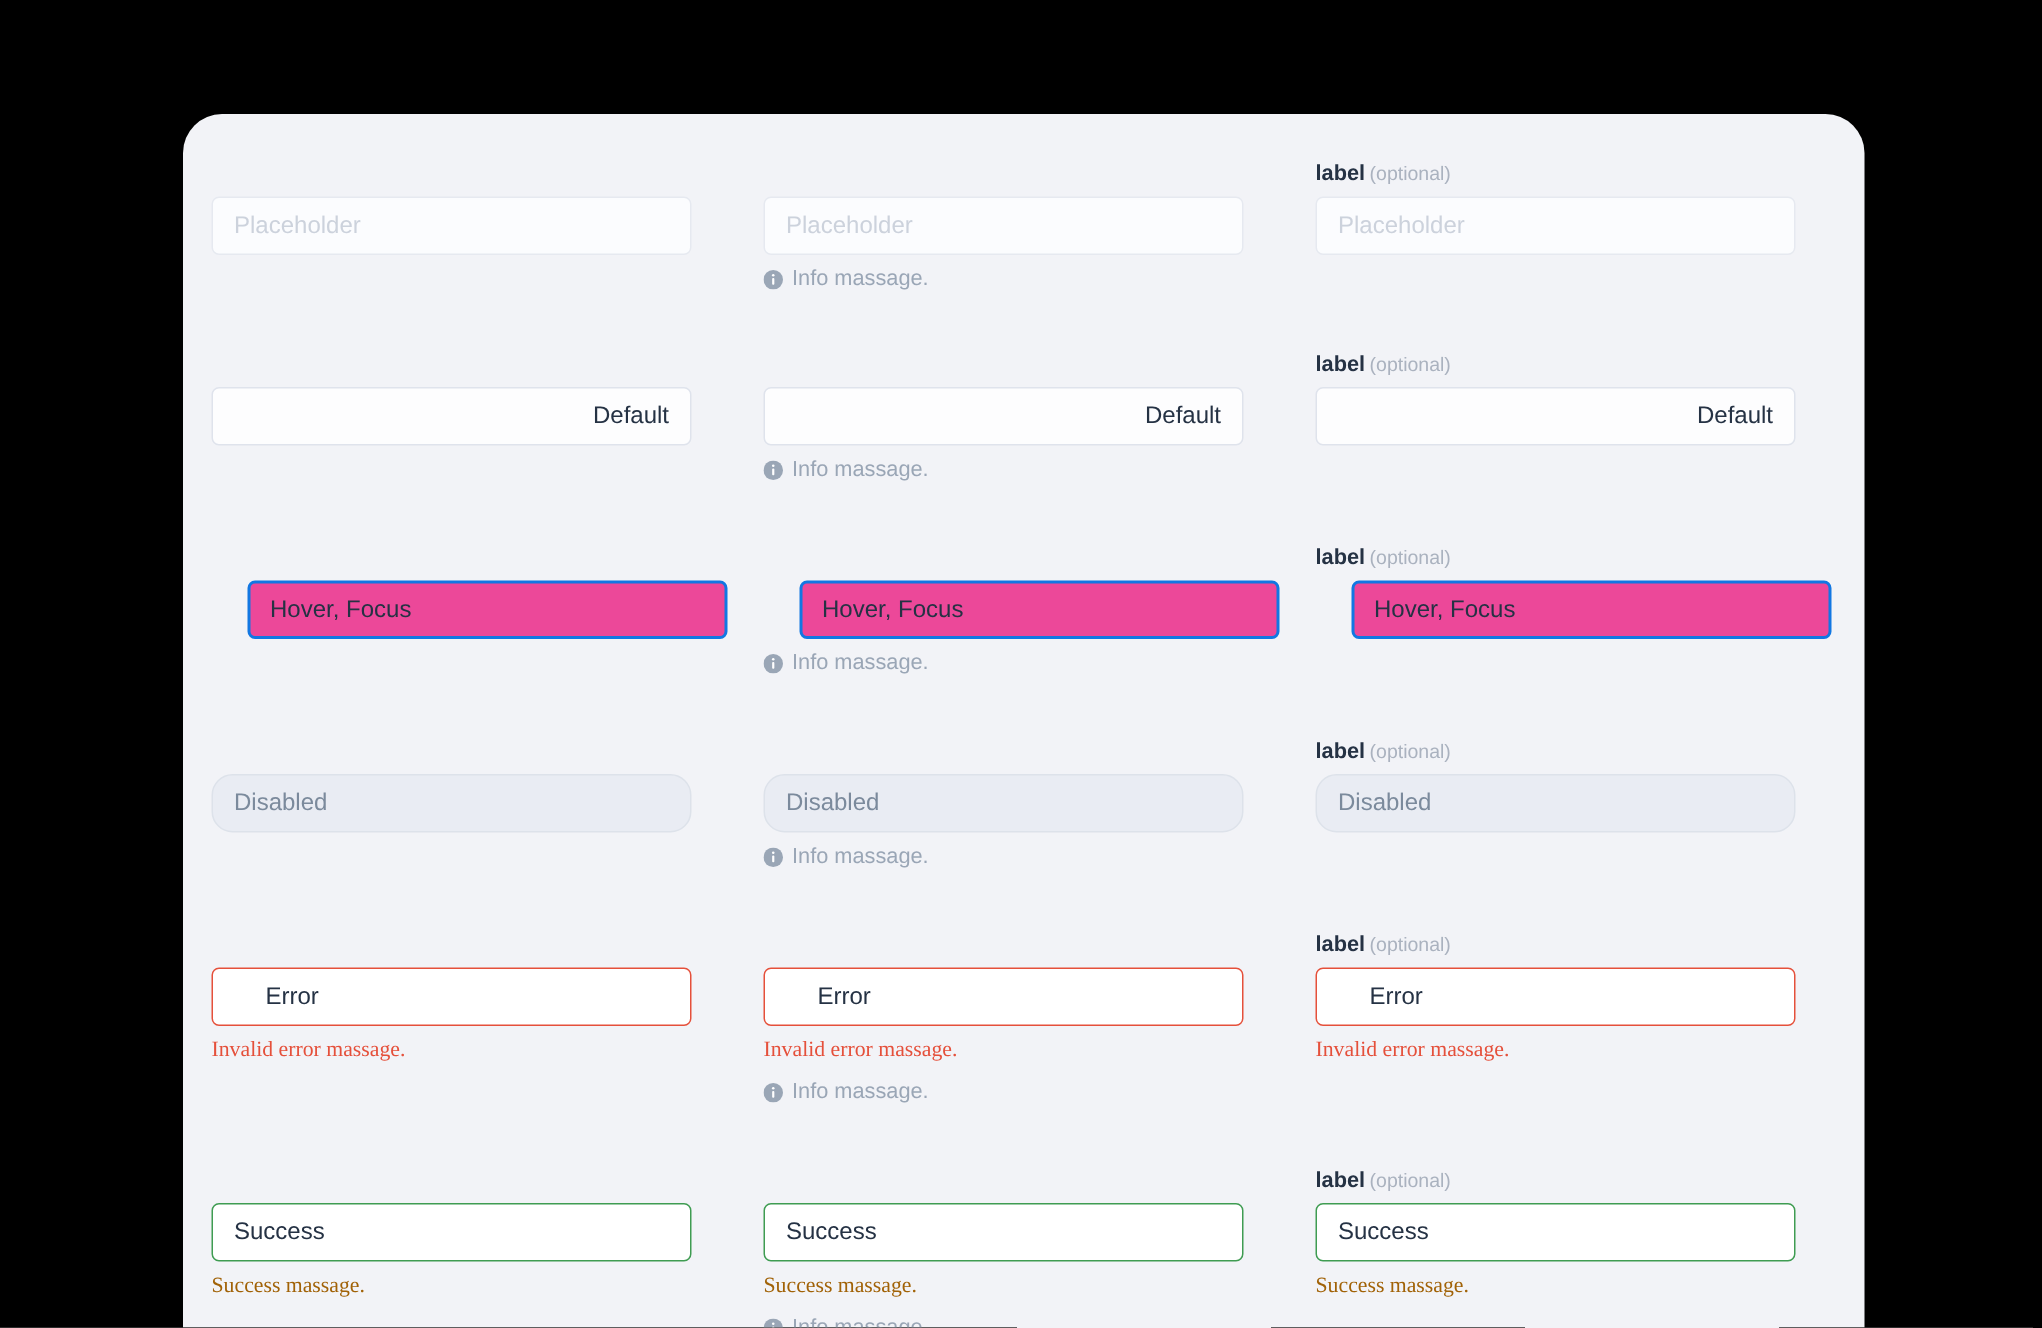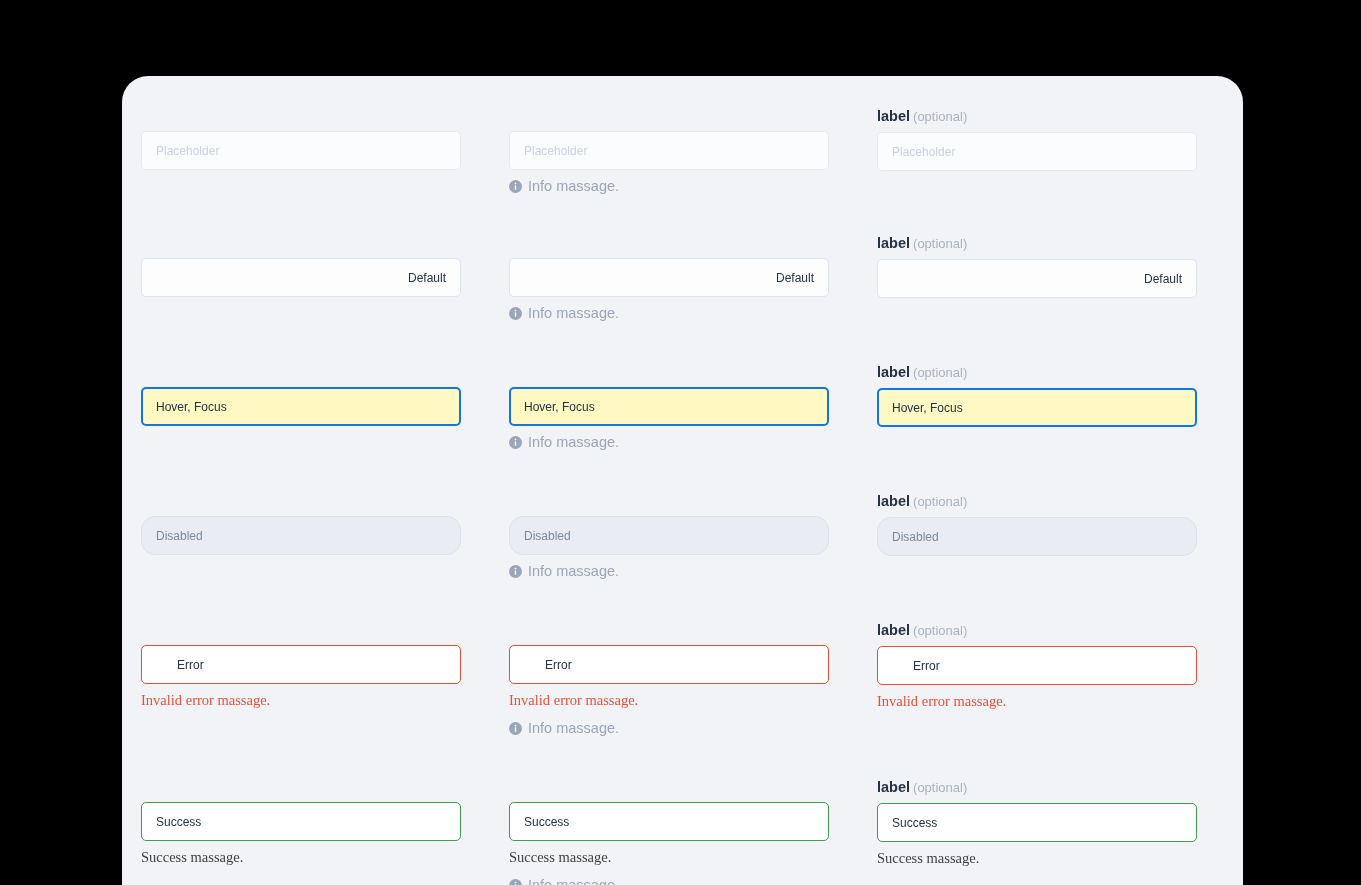--- a/index.html
+++ b/index.html
@@ -90,44 +90,45 @@
   }
 
   
   .input {
     display: block;
     width: 320px;
     height: 39px;
     line-height: 37px;
     padding: 0 14px;
     border-radius: 5px;
-    font-size: 12px;
+    font-size: 16px;
     font-family: "Liberation Sans", sans-serif;
     background: #fcfdfe;
     border: 1px solid #e2e6ee;
     color: #253244;
     outline: none;
   }
   .input::placeholder { color: #ccd2dc; }
 
   .input.is-placeholder {
     background: #fbfcfe;
     border-color: #e6e9f0;
     color: #ccd2dc;
   }
   .input.is-default {
     background: #fdfdfe;
     border-color: #dfe3ec;
     text-align: right;
   }
   .input.is-focus {
     border: 2px solid #1277e2;
-    background: #fef9c3;
+    background: #ec4899;
     line-height: 35px;
     padding: 0 13px;
+    margin-left: 24px;
   }
   .input.is-disabled {
     background: #e9ecf3;
     border-color: #dde2ea;
     color: #7b8a9c;
     cursor: not-allowed;
     border-radius: 14px;
   }
   .input.is-error {
     border: 1px solid #e5503b;
@@ -141,21 +142,21 @@
 
   
   .msg {
     font-size: 14.5px;
     line-height: 19px;
     margin-top: 7px;
     white-space: nowrap;
     font-family: Liberation Serif, serif;
   }
   .msg-error   { color: #e5503b; }
-  .msg-success { color: #404040; }
+  .msg-success { color: #a16207; }
 
   .msg-info {
     display: flex;
     align-items: center;
     gap: 6px;
     color: #9aa6b6;
     font-size: 14.5px;
     line-height: 19px;
     margin-top: 7px;
     white-space: nowrap;

